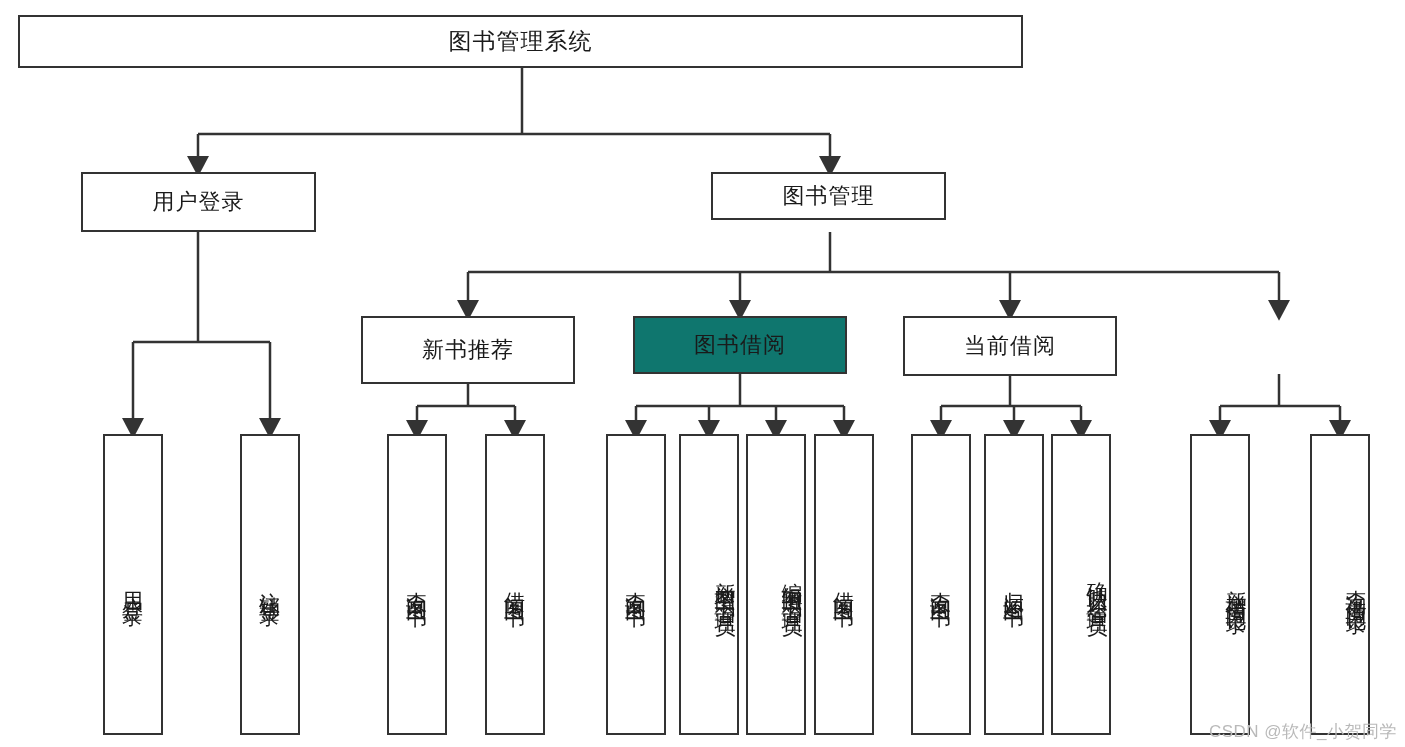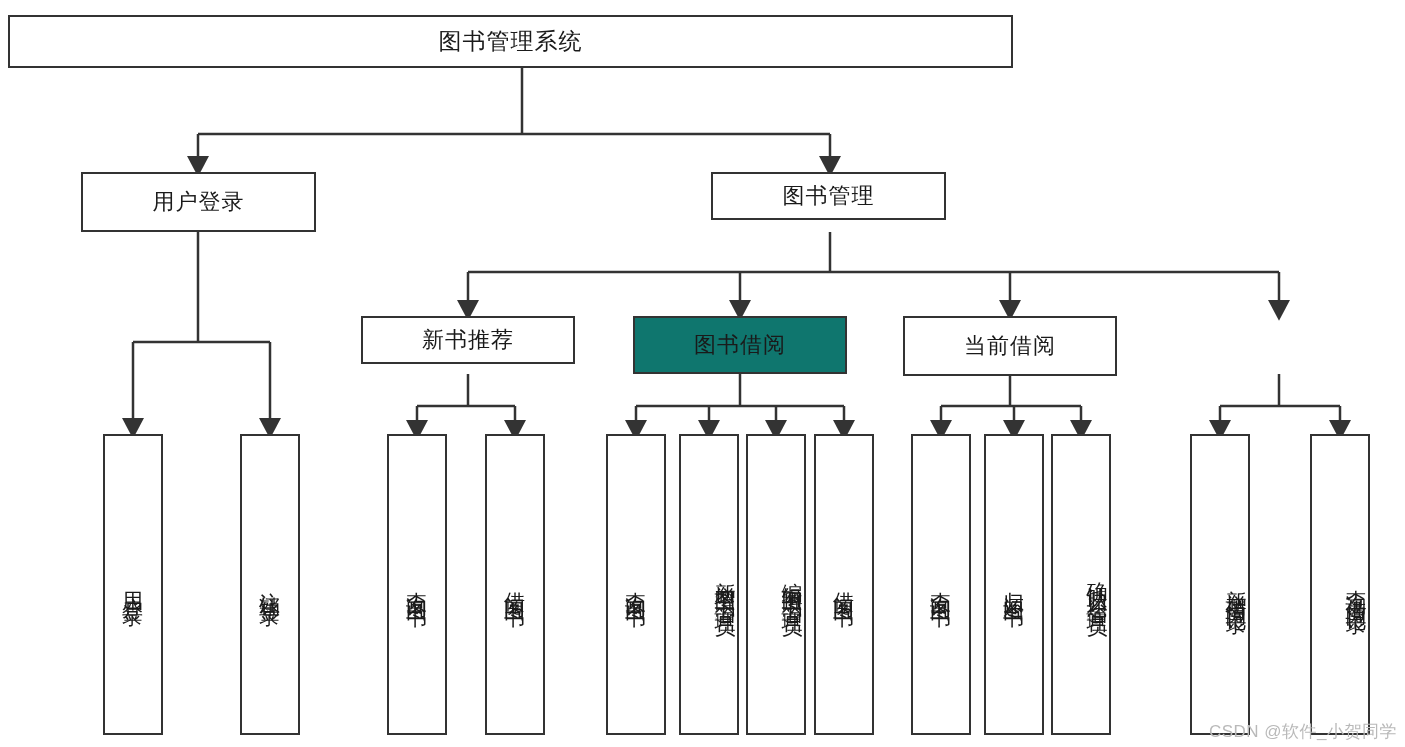--- a/index.html
+++ b/index.html
@@ -119,26 +119,26 @@
       <path d="M1014,406 L1014,422" marker-end="url(#arrow)"></path>
       <path d="M1081,406 L1081,422" marker-end="url(#arrow)"></path>
 
       <path d="M1279,374 L1279,406"></path>
       <path d="M1220,406 L1340,406"></path>
       <path d="M1220,406 L1220,422" marker-end="url(#arrow)"></path>
       <path d="M1340,406 L1340,422" marker-end="url(#arrow)"></path>
     </g>
   </svg>
 
-  <div class="node node-h node-root" style="left: 8px; top: 15px; width: 1005px; height: 53px; border-color: rgb(51, 51, 51); background: rgb(255, 255, 255); color: rgb(26, 26, 26);">图书管理系统</div>
+  <div class="node node-h node-root" style="left: 18px; top: 15px; width: 1005px; height: 53px; border-color: rgb(51, 51, 51); background: rgb(255, 255, 255); color: rgb(26, 26, 26);">图书管理系统</div>
 
   <div class="node node-h" style="left: 81px; top: 172px; width: 235px; height: 60px; border-color: rgb(51, 51, 51); background: rgb(255, 255, 255); color: rgb(26, 26, 26);">用户登录</div>
   <div class="node node-h" style="left: 711px; top: 172px; width: 235px; height: 48px; border-color: rgb(51, 51, 51); background: rgb(255, 255, 255); color: rgb(26, 26, 26);">图书管理</div>
 
-  <div class="node node-h" style="left: 361px; top: 316px; width: 214px; height: 48px; border-color: rgb(51, 51, 51); background: rgb(255, 255, 255); color: rgb(26, 26, 26);">新书推荐</div>
+  <div class="node node-h" style="left: 361px; top: 316px; width: 214px; height: 68px; border-color: rgb(51, 51, 51); background: rgb(255, 255, 255); color: rgb(26, 26, 26);">新书推荐</div>
   <div class="node node-h" style="left: 633px; top: 316px; width: 214px; height: 58px; border-color: rgb(51, 51, 51); background: #0f766e; color: rgb(26, 26, 26);">图书借阅</div>
   <div class="node node-h" style="left: 903px; top: 316px; width: 214px; height: 60px; border-color: rgb(51, 51, 51); background: rgb(255, 255, 255); color: rgb(26, 26, 26);">当前借阅</div>
 
   <div class="node node-v short" style="left: 103px; top: 434px; width: 60px; height: 301px; border-color: rgb(51, 51, 51); background: rgb(255, 255, 255); color: rgb(26, 26, 26);">用户登录</div>
   <div class="node node-v short" style="left: 240px; top: 434px; width: 60px; height: 301px; border-color: rgb(51, 51, 51); background: rgb(255, 255, 255); color: rgb(26, 26, 26);">注销登录</div>
   <div class="node node-v short" style="left: 387px; top: 434px; width: 60px; height: 301px; border-color: rgb(51, 51, 51); background: rgb(255, 255, 255); color: rgb(26, 26, 26);">查询图书</div>
   <div class="node node-v short" style="left: 485px; top: 434px; width: 60px; height: 301px; border-color: rgb(51, 51, 51); background: rgb(255, 255, 255); color: rgb(26, 26, 26);">借阅图书</div>
   <div class="node node-v short" style="left: 606px; top: 434px; width: 60px; height: 301px; border-color: rgb(51, 51, 51); background: rgb(255, 255, 255); color: rgb(26, 26, 26);">查询图书</div>
   <div class="node node-v" style="left: 679px; top: 434px; width: 60px; height: 301px; border-color: rgb(51, 51, 51); background: rgb(255, 255, 255); color: rgb(26, 26, 26);">新增图书（管理员）</div>
   <div class="node node-v" style="left: 746px; top: 434px; width: 60px; height: 301px; border-color: rgb(51, 51, 51); background: rgb(255, 255, 255); color: rgb(26, 26, 26);">编辑图书（管理员）</div>

